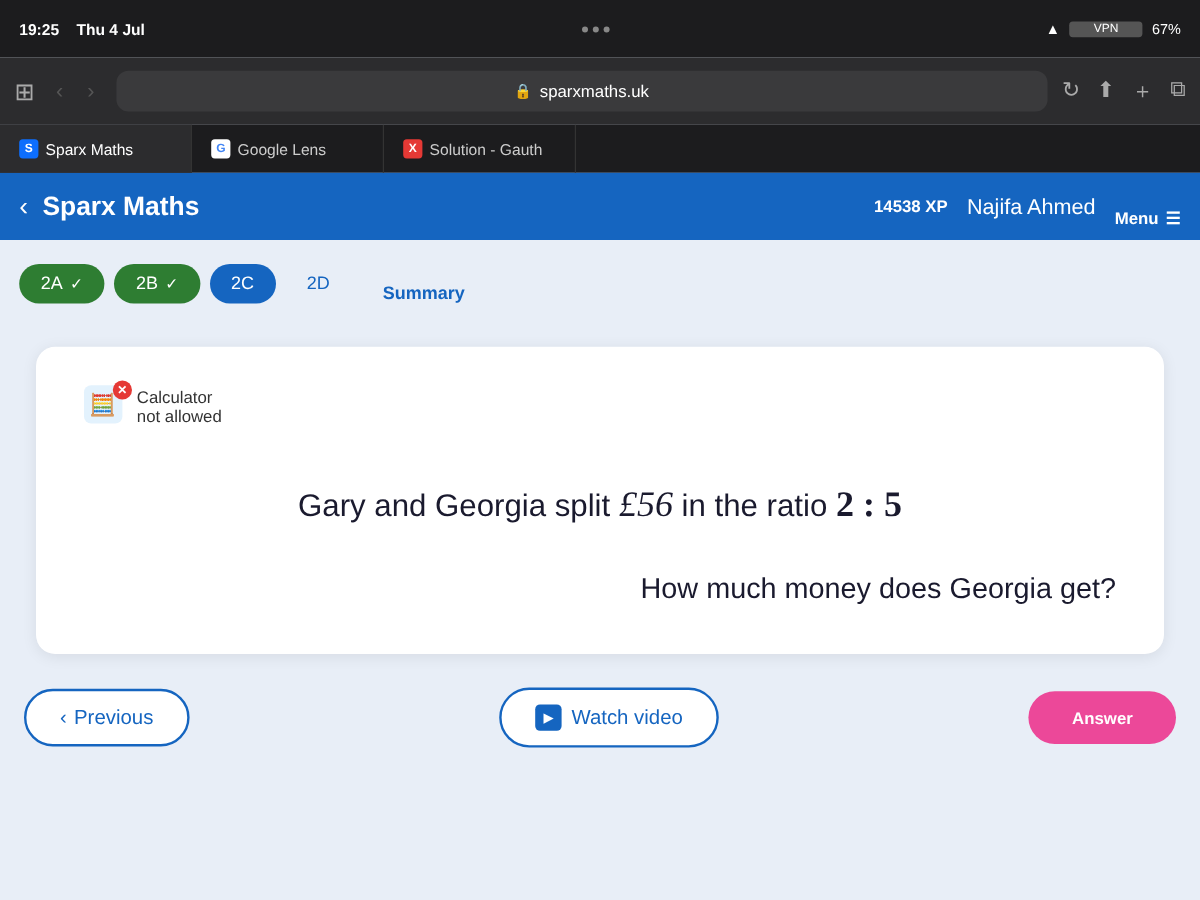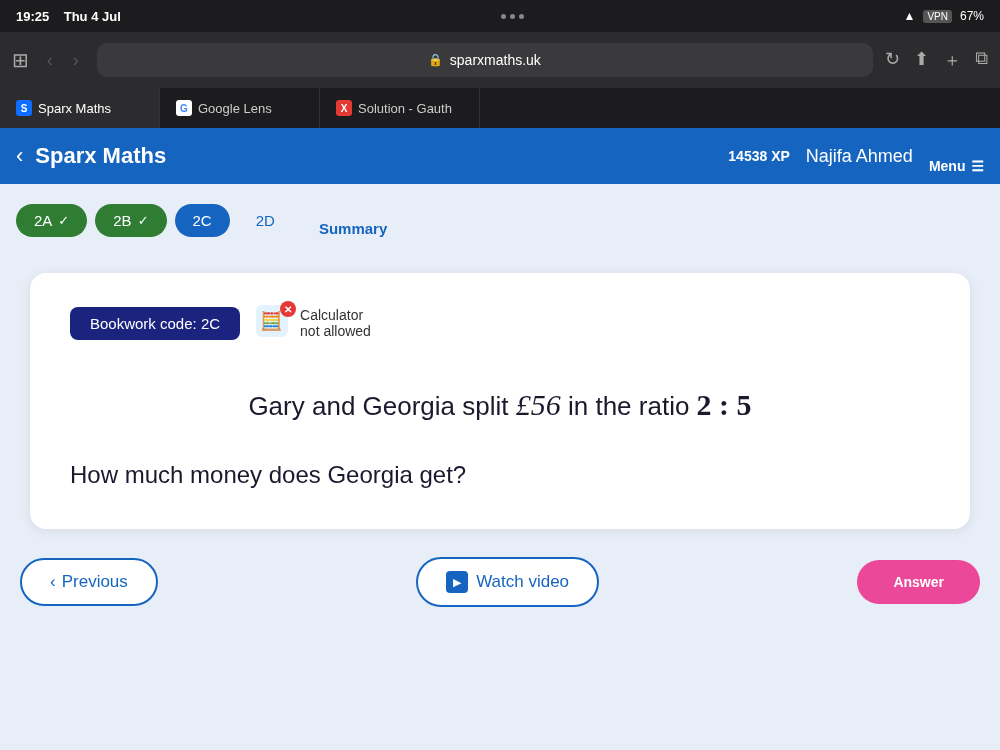--- a/index.html
+++ b/index.html
@@ -6,28 +6,28 @@
     body { width: 1000px; height: 750px; font-family: -apple-system, BlinkMacSystemFont, 'Segoe UI', sans-serif; overflow: hidden; background: #e8eef7; }
 
     
     .status-bar {
       background: #1c1c1e;
       color: white;
       display: flex;
       justify-content: space-between;
       align-items: center;
       padding: 0 16px;
-      height: 32px;
+      height: 48px;
       font-size: 13px;
     }
     .status-left { font-weight: 600; }
     .status-center { display: flex; gap: 4px; }
     .status-dot { width: 5px; height: 5px; background: #888; border-radius: 50%; }
     .status-right { display: flex; align-items: center; gap: 8px; font-size: 12px; }
-    .vpn-badge { background: #555; border-radius: 3px; padding: 1px 4px; font-size: 10px; }
+    .vpn-badge { background: #555; border-radius: 3px; padding: 1px 20px; font-size: 10px; }
 
     
     .browser-bar {
       background: #2c2c2e;
       height: 56px;
       display: flex;
       align-items: center;
       gap: 12px;
       padding: 0 12px;
     }
@@ -197,21 +197,21 @@
       font-style: italic;
       font-size: 30px;
       font-family: Georgia, serif;
     }
     .question-text .ratio-styled {
       font-weight: bold;
       font-size: 30px;
       font-family: Georgia, serif;
     }
     .question-sub {
-      text-align: left;
+      text-align: right;
       font-size: 24px;
       color: #1a1a2e;
       margin-top: 32px;
     }
 
     
     .bottom-bar {
       display: flex;
       align-items: center;
       justify-content: space-between;
@@ -341,21 +341,20 @@
     <span>2D</span>
   </button>
   <button class="sub-tab summary">
     <span>Summary</span>
   </button>
 </div>
 
 <div class="main-content">
   <div class="question-card">
     <div class="bookwork-bar">
-      <div class="bookwork-code">Bookwork code: 2C</div>
       <div class="calculator-info">
         <div class="calc-icon">
           <div class="calc-icon-bg">🧮</div>
           <div class="calc-x">✕</div>
         </div>
         <div>
           <div>Calculator</div>
           <div>not allowed</div>
         </div>
       </div>

